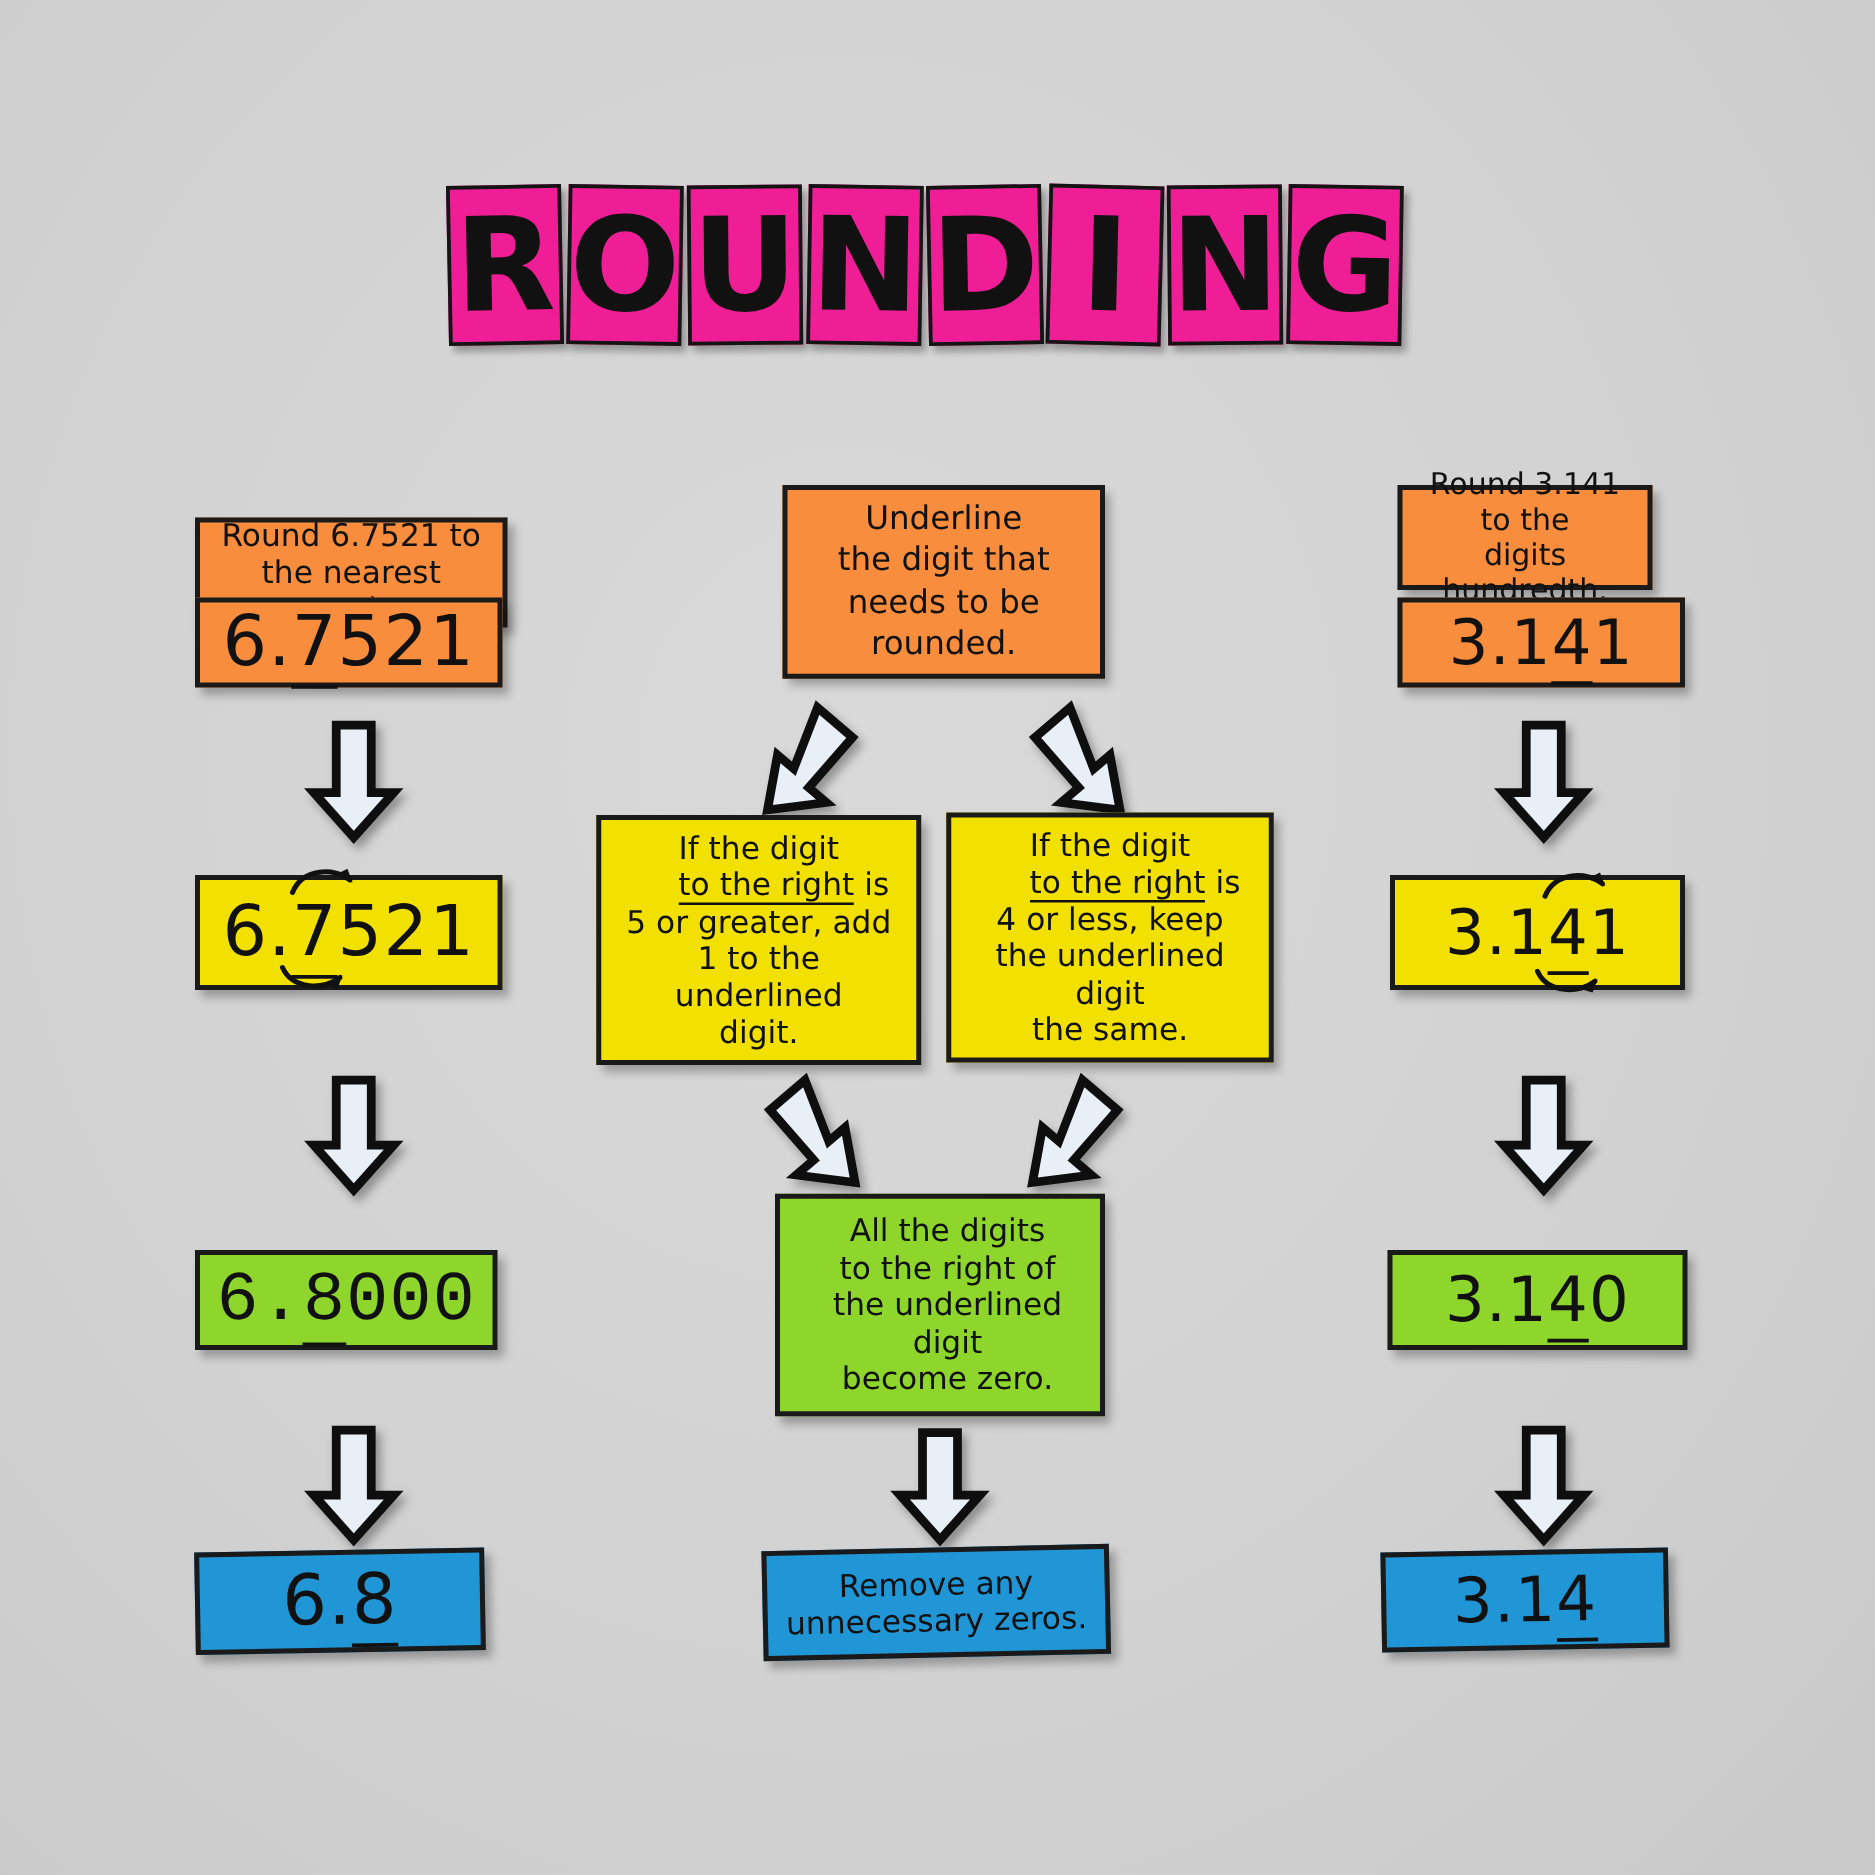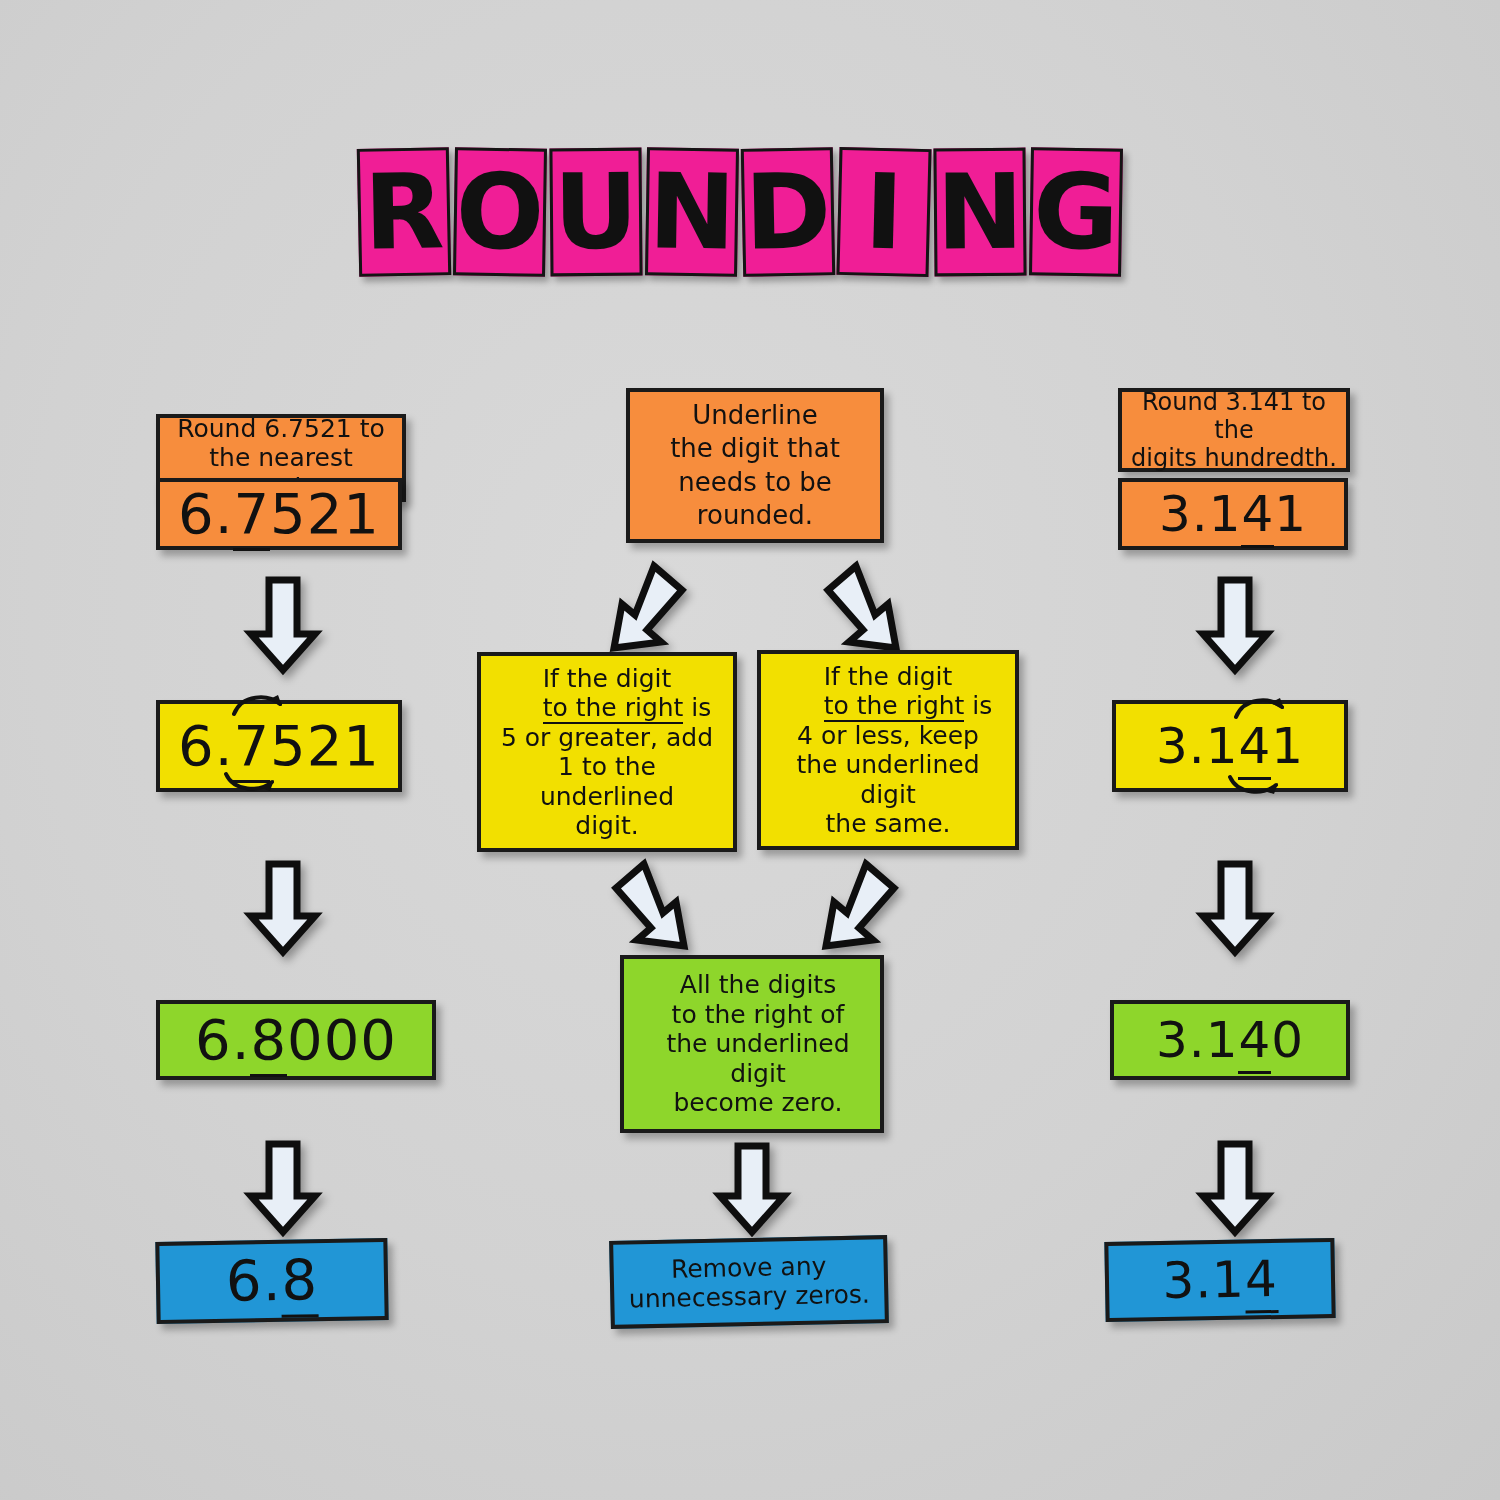--- a/index.html
+++ b/index.html
@@ -166,21 +166,21 @@
       </svg>
     </div>
   </div>
 
   <div class="arrow" style="left:243px; top:858px;">
     <svg width="80" height="100" viewBox="0 0 80 100">
         <polygon class="arrow-poly" points="26,6 54,6 54,58 72,58 40,94 8,58 26,58"></polygon>
       </svg>
   </div>
 
-  <div class="card card-green" style="left:156px; top:1000px; width:280px; height:80px;">
+  <div class="card card-green" style="left:156px; top:1000px; width:242px; height:80px;font-family:Liberation Mono, monospace;">
     <div class="num"><span>6.</span><u class="ul">8</u><span>000</span></div>
   </div>
 
   <div class="arrow" style="left:243px; top:1138px;">
     <svg width="80" height="100" viewBox="0 0 80 100">
         <polygon class="arrow-poly" points="26,6 54,6 54,58 72,58 40,94 8,58 26,58"></polygon>
       </svg>
   </div>
 
   <div class="card card-blue" style="left:156px; top:1240px; width:232px; height:82px; transform:rotate(-1deg);">
@@ -255,21 +255,21 @@
       </svg>
   </div>
 
   <div class="card card-blue" style="left:610px; top:1238px; width:278px; height:88px; transform:rotate(-1.2deg);">
     <div class="txt">
       <span>Remove any</span><br>
       <span>unnecessary zeros.</span>
     </div>
   </div>
 
-  <div class="card card-orange" style="left:1118px; top:388px; width:232px; height:84px;align-items:center;">
+  <div class="card card-orange" style="left:1118px; top:388px; width:204px; height:84px;align-items:center;">
     <div class="txt" style="font-size:24px;">
       <span>Round 3.141 to the</span><br>
       <span>digits hundredth.</span>
     </div>
   </div>
 
   <div class="card card-orange" style="left:1118px; top:478px; width:230px; height:72px;">
     <div class="num num-sm"><span>3.1</span><u class="ul">4</u><span>1</span></div>
   </div>
 

